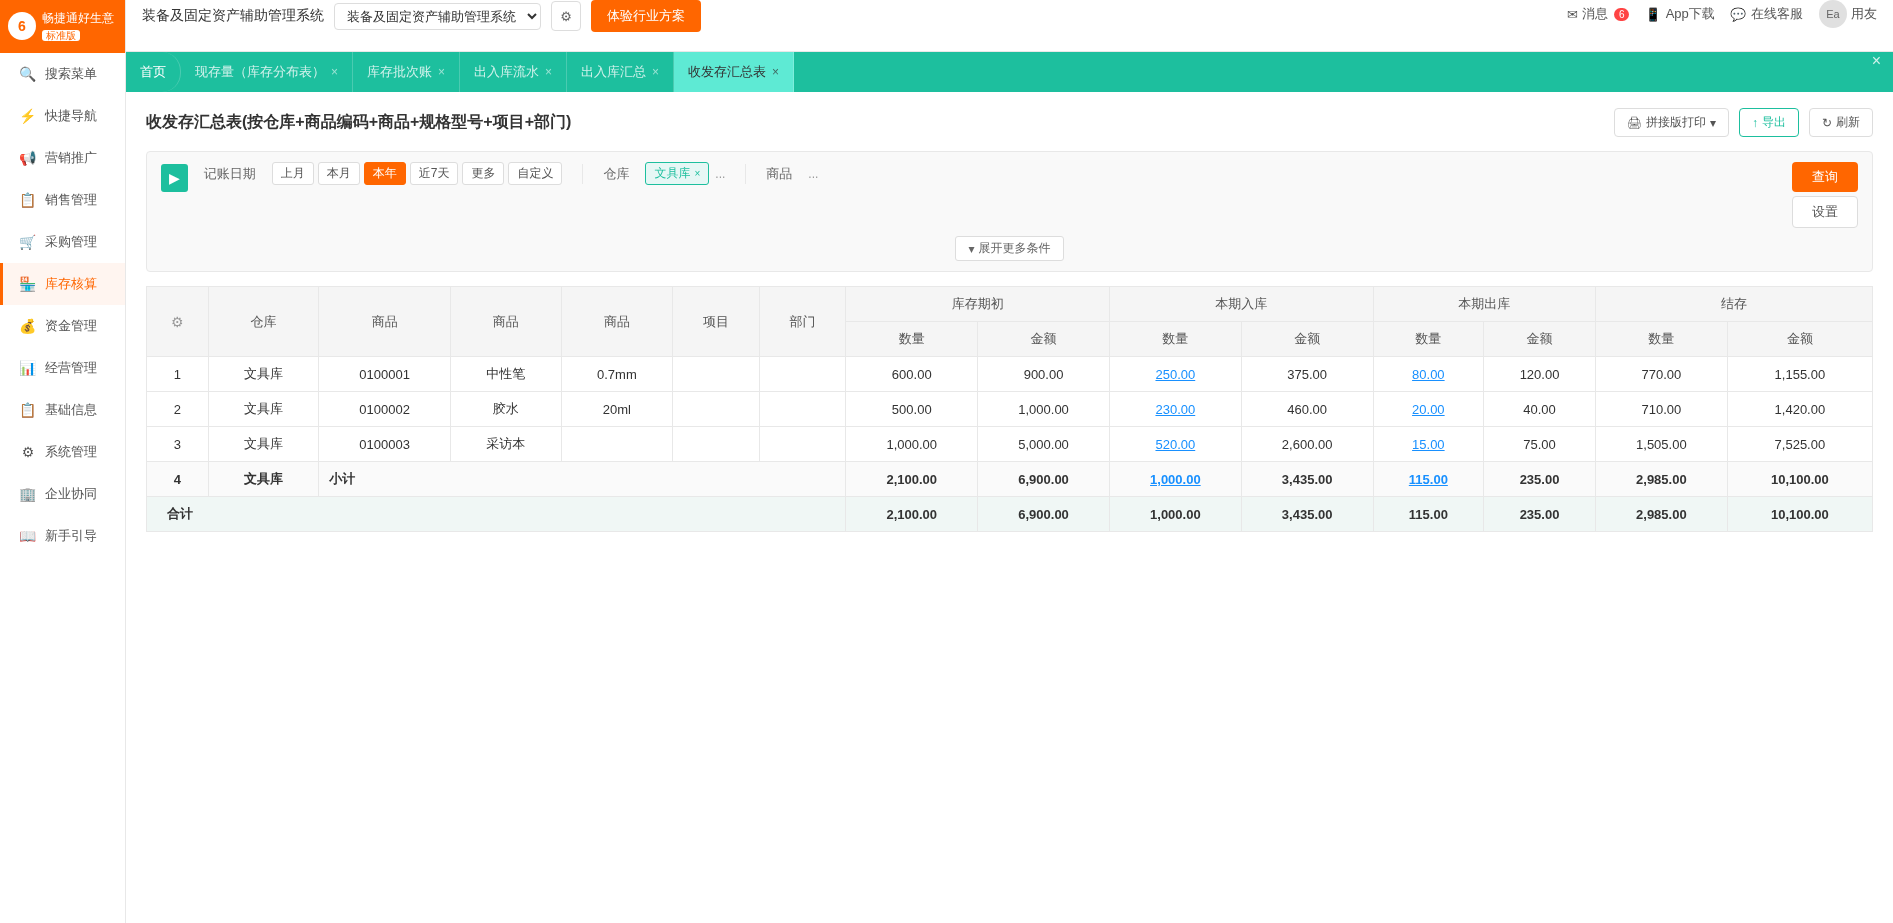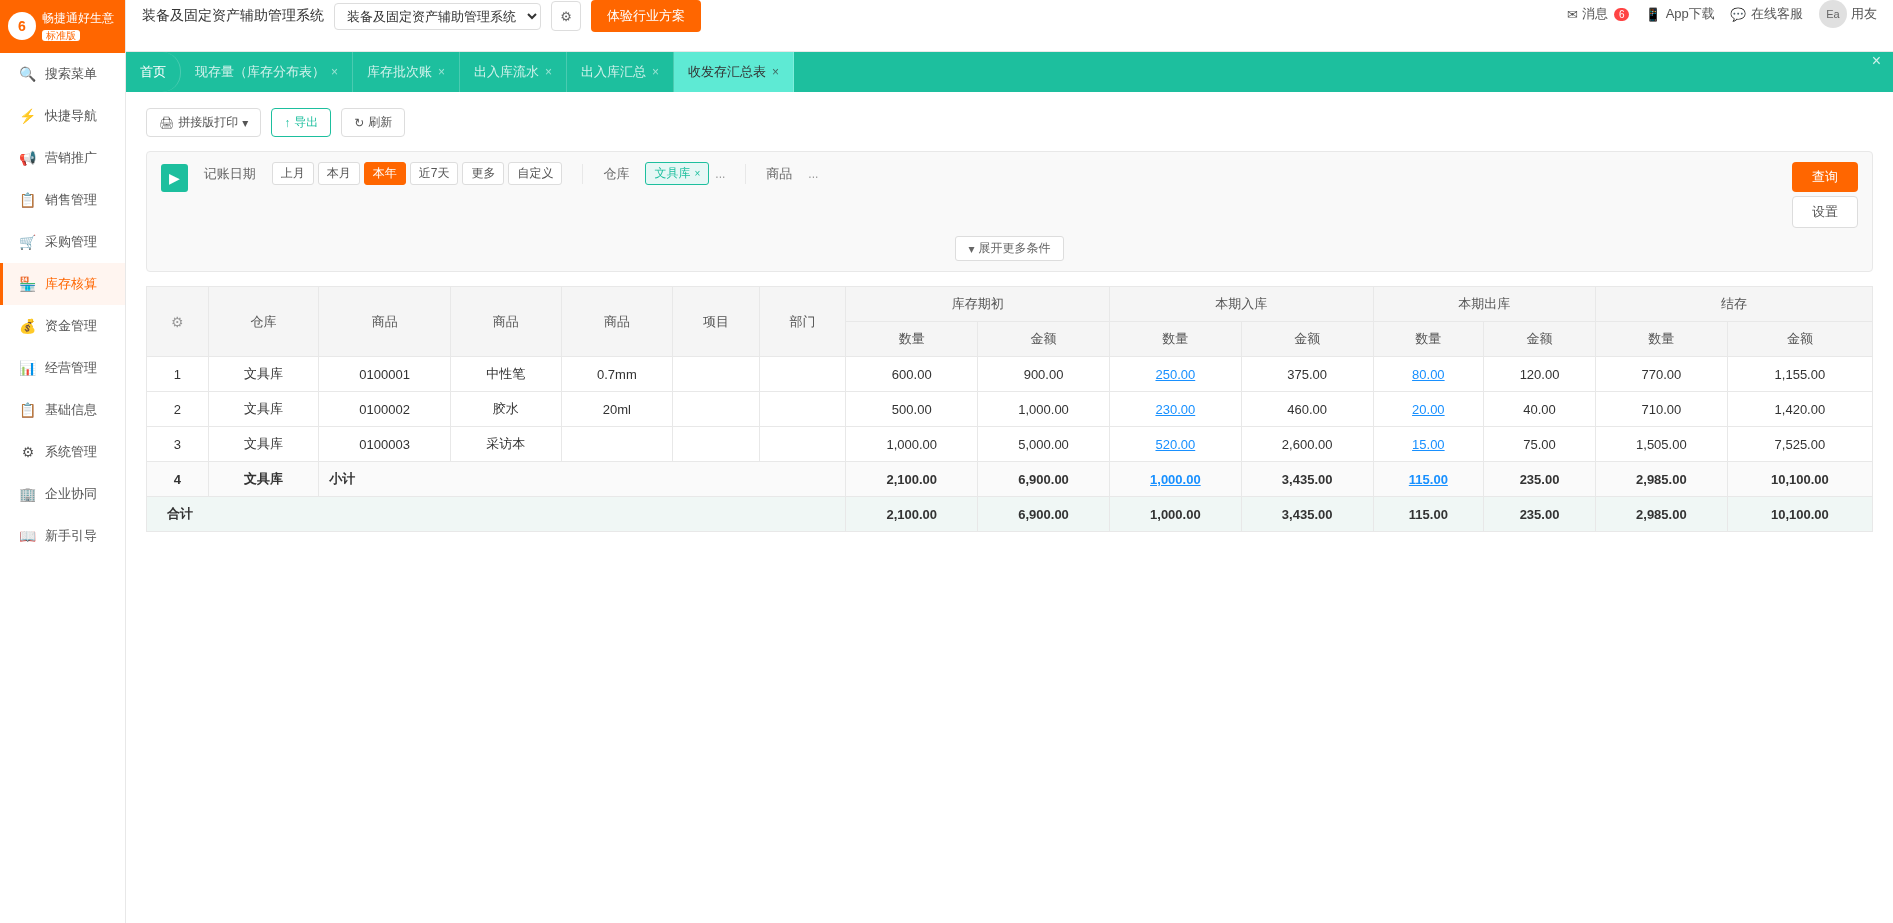--- a/index.html
+++ b/index.html
@@ -289,20 +289,21 @@
     <span>收发存汇总表</span>
     <span class="tab-close">×</span>
   </div>
   <div class="tab-scroll-close">×</div>
 </div>
 
 <div class="main-content">
   <div class="page-wrapper">
 
     <div class="page-header">
+      <h2 class="page-title">收发存汇总表(按仓库+商品编码+商品+规格型号+项目+部门)</h2>
       <div class="page-actions">
         <button class="btn-print">
           <span>🖨</span>
           <span>拼接版打印</span>
           <span>▾</span>
         </button>
         <button class="btn-export">
           <span>↑</span>
           <span>导出</span>
         </button>

